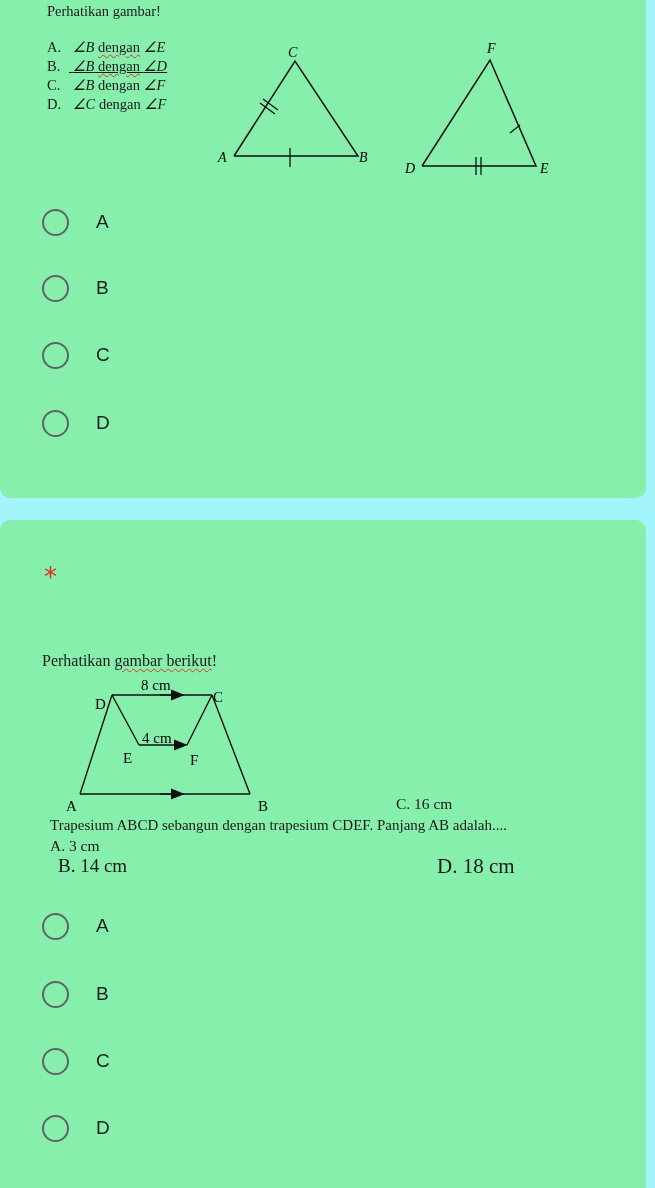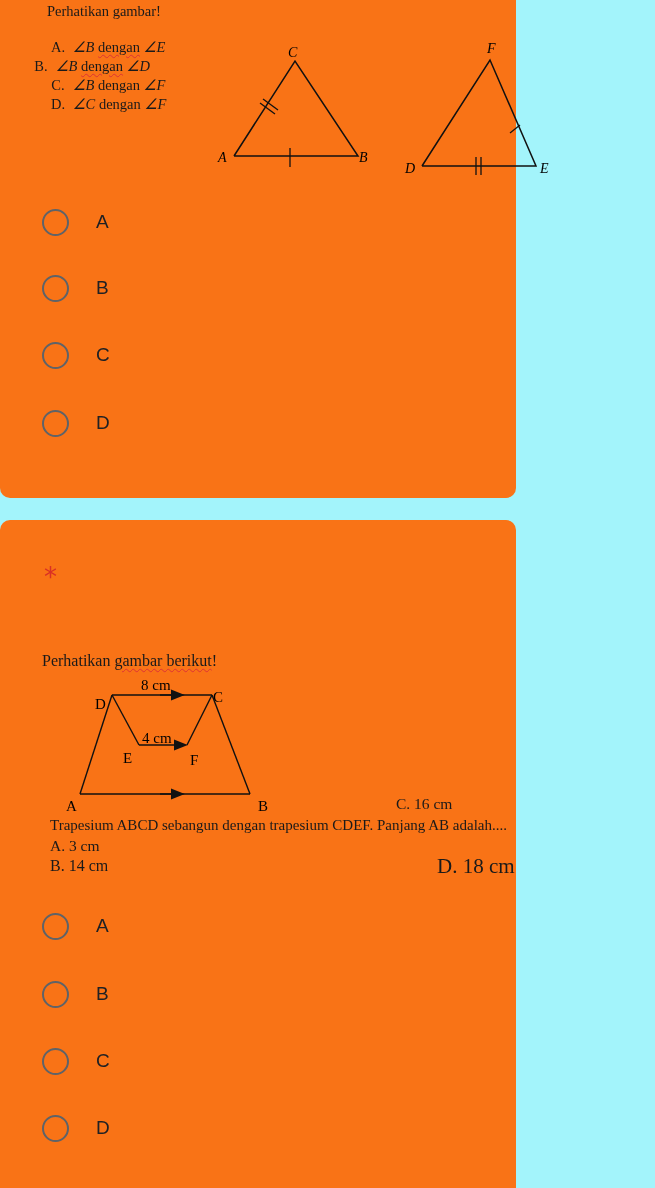--- a/index.html
+++ b/index.html
@@ -3,23 +3,22 @@
 <meta charset="utf-8">
 <style>
   html, body { margin: 0; padding: 0; }
   body {
     width: 655px; height: 1188px; overflow: hidden;
     background: #a3f4fb;
     font-family: "Liberation Sans", sans-serif;
     position: relative;
   }
   .card {
-    position: absolute; left: 0; width: 516px; background: #f97316;
+    position: absolute; left: 0; width: 646px; background: #86efac;
     border-radius: 0 0 10px 10px;
-    text-align: center;
   }
   .card1 { top: 0; height: 498px; border-radius: 0 0 10px 10px; }
   .card2 { top: 520px; height: 668px; border-radius: 10px 10px 0 0; }
 
   .serif { font-family: "Liberation Serif", serif; color: #1a1a1a; }
   .q-img { position: absolute; }
   .wavy { text-decoration: underline wavy #d33; text-decoration-thickness: 1px; text-underline-offset: 2px; }
   .it { font-style: italic; }
 
   .opt-row { position: absolute; left: 42px; height: 34px; display: flex; align-items: center; }
@@ -42,21 +41,21 @@
     <span>Perhatikan gambar!</span>
   </div>
 
 
   <div class="line serif" style="left:47px;top:39px;">
     <span style="display:inline-block;width:22px">A.</span>
     <span class="it">∠B</span>
     <span class="wavy">dengan</span>
     <span class="it">∠E</span>
   </div>
-  <div class="line serif" style="left:30px;top:58px;">
+  <div class="line serif" style="left:47px;top:58px;text-decoration:underline;">
     <span style="display:inline-block;width:22px">B.</span>
     <span class="it">∠B</span>
     <span class="wavy">dengan</span>
     <span class="it">∠D</span>
   </div>
   <div class="line serif" style="left:47px;top:77px;">
     <span style="display:inline-block;width:22px">C.</span>
     <span class="it">∠B</span>
     <span>dengan</span>
     <span class="it">∠F</span>
@@ -137,21 +136,21 @@
   <text x="35" y="34" font-family="Liberation Serif, serif" font-size="15">D</text>
   <text x="153" y="27" font-family="Liberation Serif, serif" font-size="15">C</text>
   <text x="63" y="88" font-family="Liberation Serif, serif" font-size="15">E</text>
   <text x="130" y="90" font-family="Liberation Serif, serif" font-size="15">F</text>
   <text x="6" y="136" font-family="Liberation Serif, serif" font-size="15">A</text>
   <text x="198" y="136" font-family="Liberation Serif, serif" font-size="15">B</text>
 </svg>
 
 <div class="line serif" style="left:50px;top:817px;font-size:15px;">Trapesium ABCD sebangun dengan trapesium CDEF. Panjang AB adalah....</div>
 <div class="line serif" style="left:50px;top:838px;font-size:15.5px;">A.  3 cm</div>
-<div class="line serif" style="left:50px;top:858px;font-size:16px;">B.  14 cm</div>
+<div class="line serif" style="left:58px;top:858px;font-size:19px;">B.  14 cm</div>
 <div class="line serif" style="left:396px;top:796px;font-size:15.5px;font-weight:normal;">C.  16 cm</div>
 <div class="line serif" style="left:396px;top:858px;font-size:21px;margin-left:41px;">D.  18 cm</div>
 
 <div class="opt-row" style="top:909px;">
   <div class="radio"></div>
   <span class="opt-label">A</span>
 </div>
 <div class="opt-row" style="top:977px;">
   <div class="radio"></div>
   <span class="opt-label">B</span>

